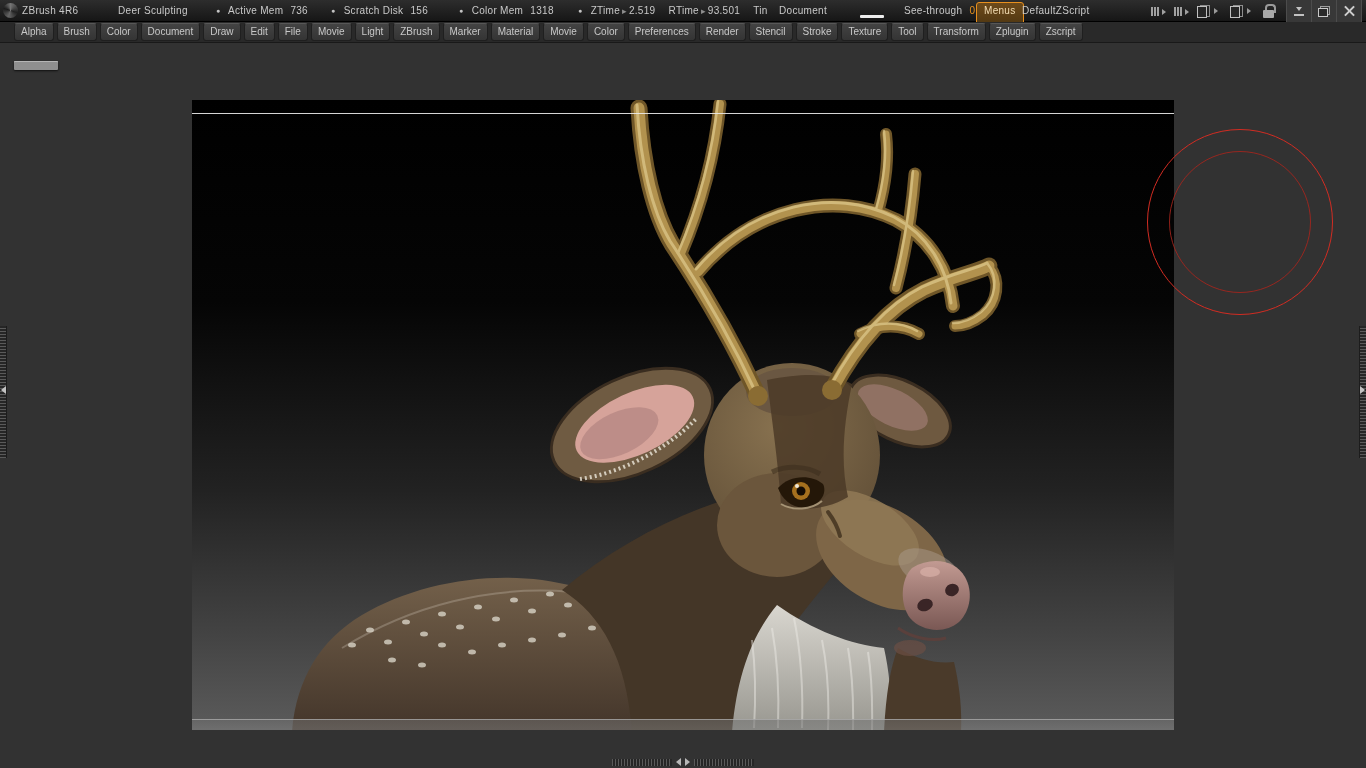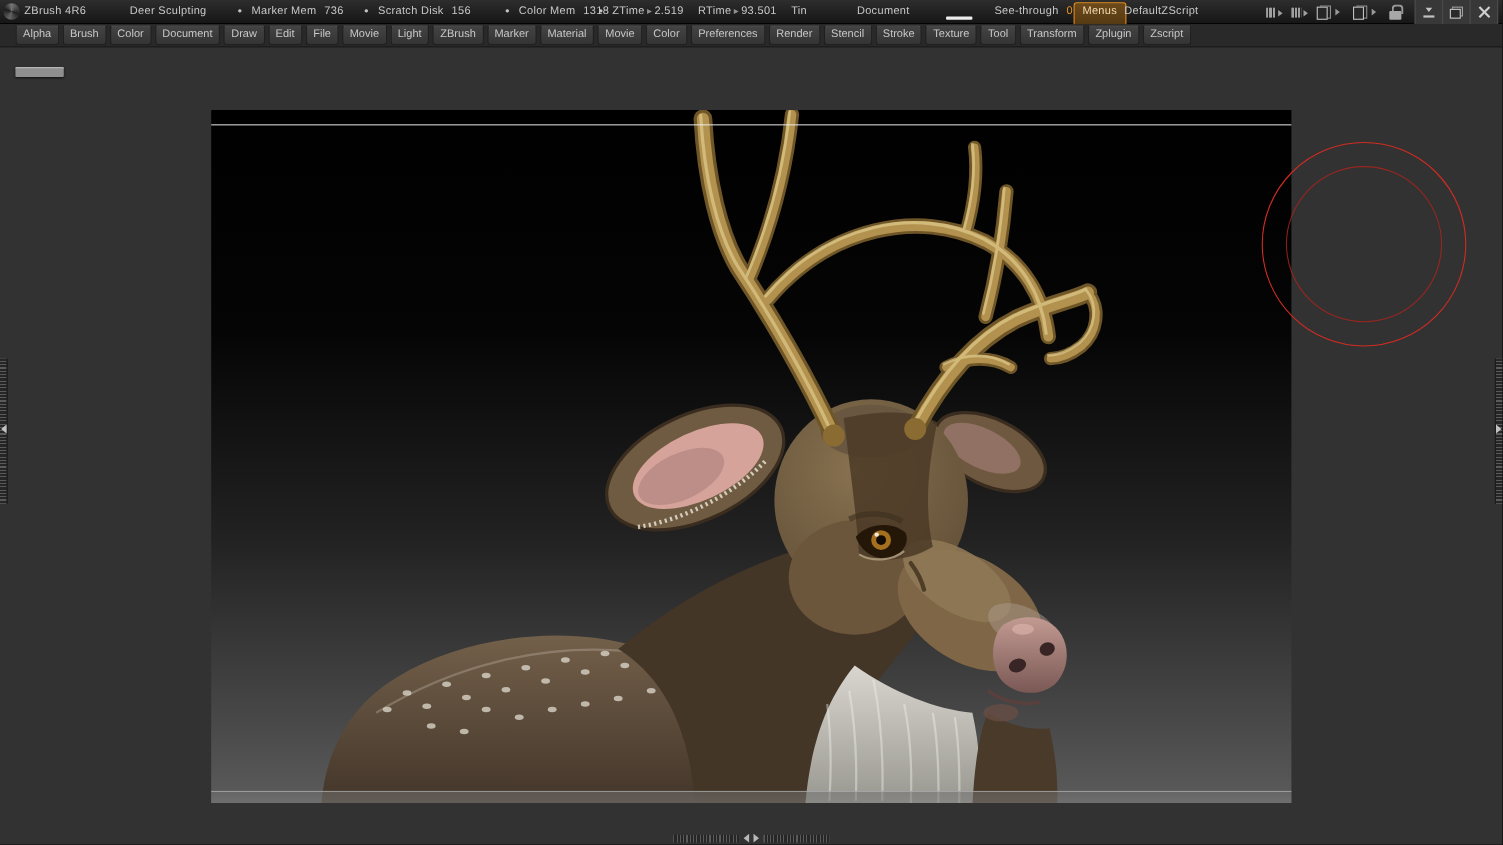--- a/index.html
+++ b/index.html
@@ -91,33 +91,33 @@
 <body>
 
 <div class="screen">
 
   <div class="titlebar">
     <div class="logo"></div>
     <span class="t" style="left:22px">ZBrush 4R6</span>
     <span class="t" style="left:118px">Deer Sculpting</span>
 
     <span class="t dot" style="left:216px">
-      <span>Marker Mem</span>
+      <span>Active Mem</span>
       <span style="margin-left:4px">736</span>
     </span>
     <span class="t dot" style="left:331px">
       <span>Scratch Disk</span>
       <span style="margin-left:4px">156</span>
     </span>
     <span class="t dot" style="left:459px">
       <span>Color Mem</span>
       <span style="margin-left:4px">1318</span>
     </span>
 
-    <span class="t dot" style="left:544px">
+    <span class="t dot" style="left:578px">
       <span>ZTime</span><span class="tri"></span><span>2.519</span>
       <span class="gap10">RTime</span><span class="tri"></span><span>93.501</span>
       <span class="gap10">Tin</span>
     </span>
 
     <span class="t" style="left:779px">Document</span>
     <div class="qs-slider"></div>
     <span class="t" style="left:904px">
       <span>See-through</span>
       <span class="orange">0</span>

